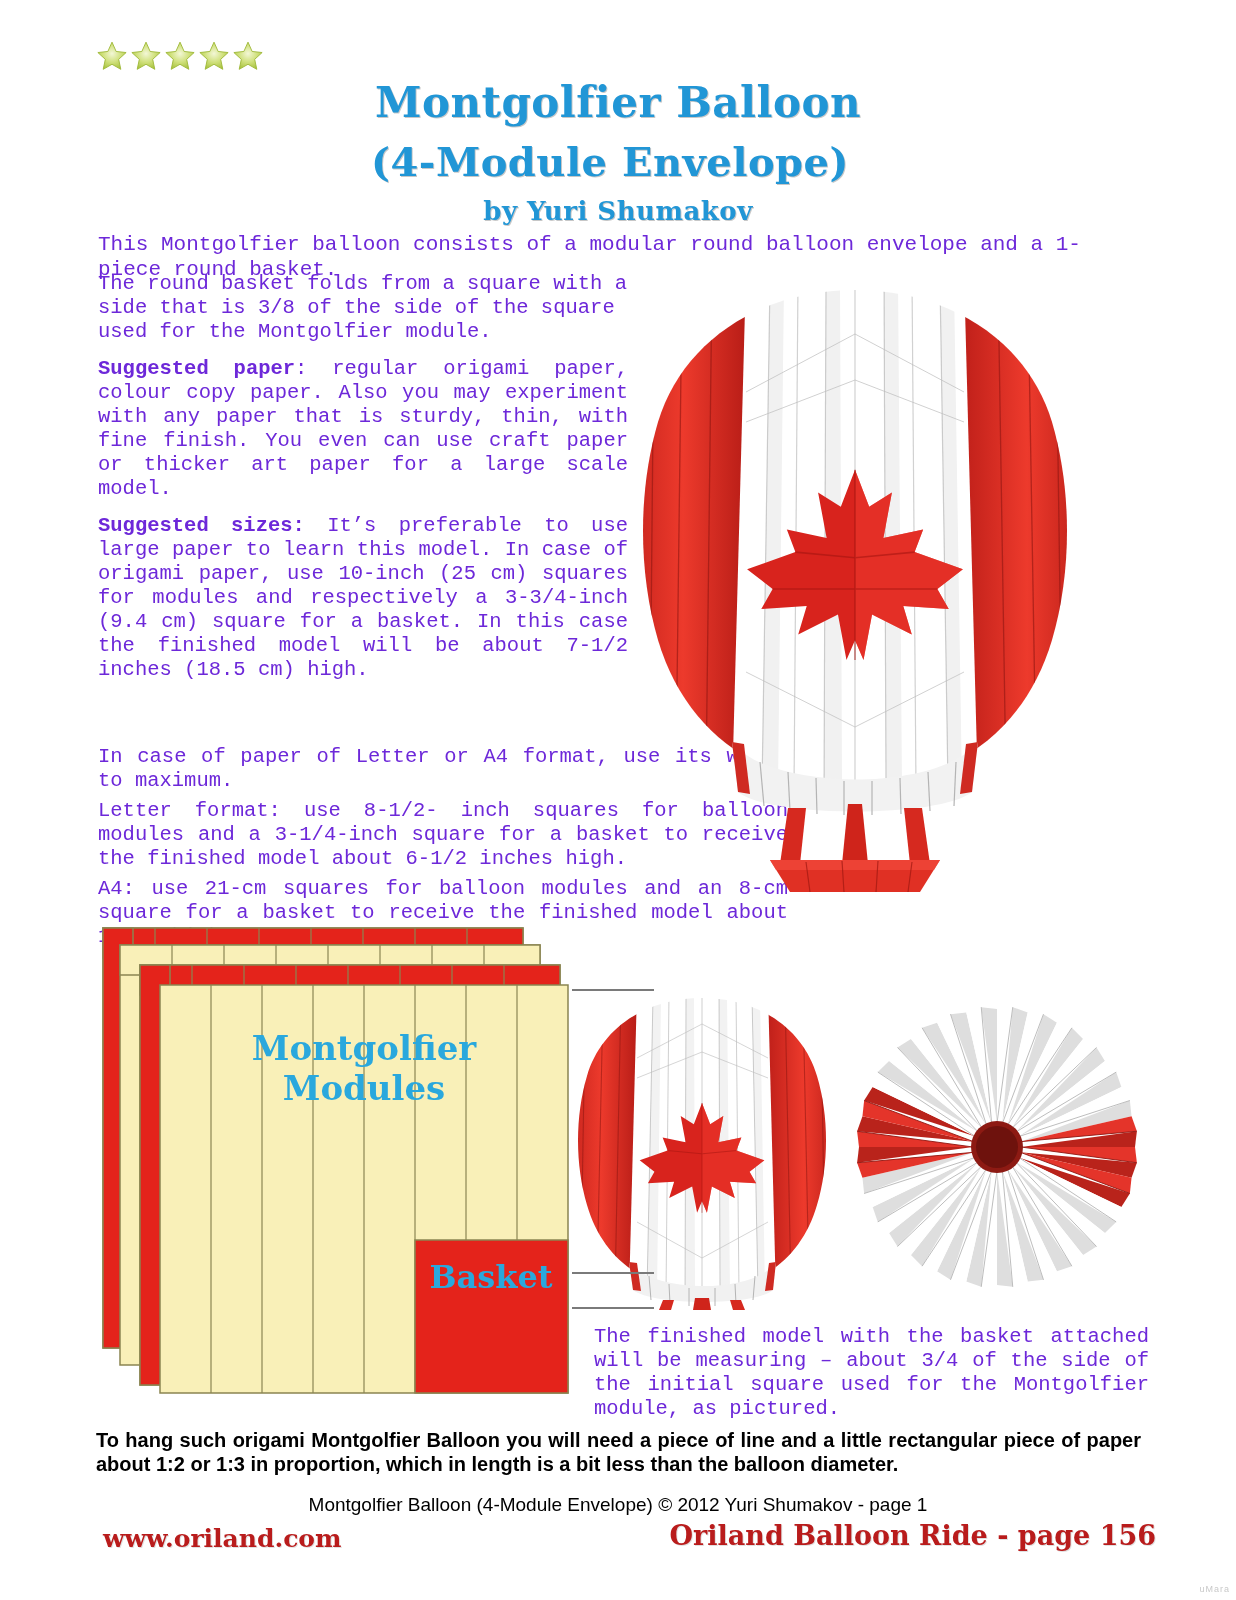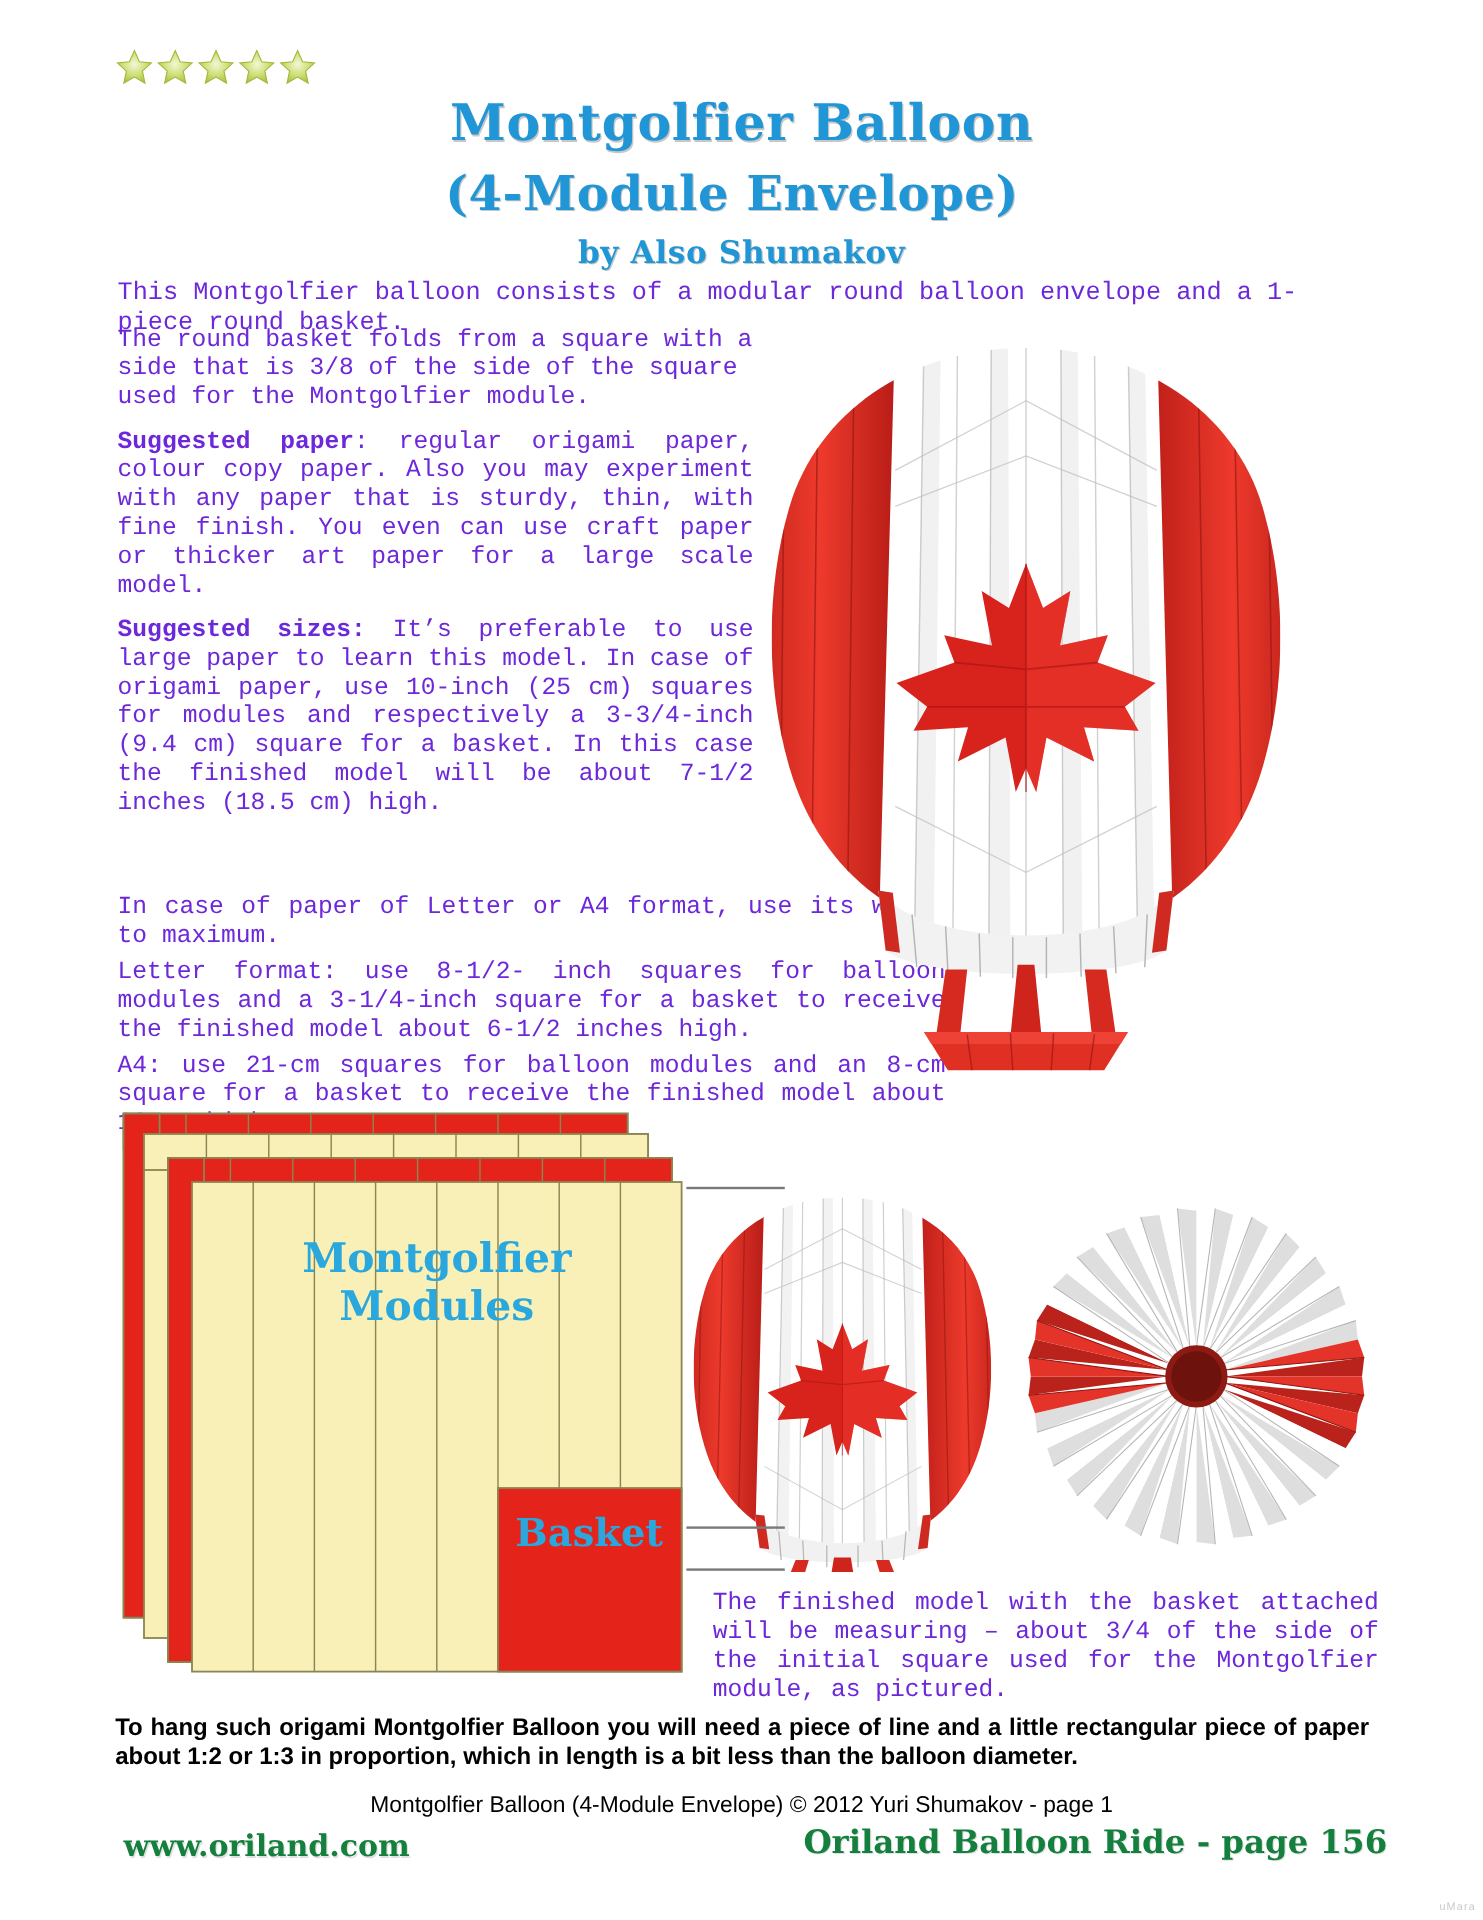--- a/index.html
+++ b/index.html
@@ -35,21 +35,21 @@
   #rightNote2{position:absolute;left:594px;top:1325px;width:555px;}
   #rightNote1 p,#rightNote2 p{margin:0;}
 
   #hang{position:absolute;left:96px;top:1428px;width:1045px;font-size:20px;
         line-height:1.22;text-align:justify;}
   #hang p{margin:0;font-weight:bold;}
 
   #copy{position:absolute;left:0;right:0;top:1494px;text-align:center;font-size:19px;}
 
   
-  .footdeco{font-family:"DejaVu Serif",serif;font-weight:bold;color:#15803d;
+  .footdeco{font-family:"DejaVu Serif",serif;font-weight:bold;color:#b91c1c;
             text-shadow:1px 1px 0 rgba(0,0,0,.12);}
   #site{position:absolute;left:103px;top:1524px;font-size:25px;}
   #ride{position:absolute;right:80px;top:1520px;font-size:27px;}
 
   
   .photo{position:absolute;}
   #photoMain{left:620px;top:272px;width:470px;height:620px;}
   #photoSmall{left:565px;top:990px;width:275px;height:320px;}
   #photoTop{left:855px;top:1005px;width:285px;height:285px;}
 
@@ -91,21 +91,21 @@
     <svg class="star" viewBox="0 0 24 24">
       <polygon points="12,1.6 15.1,8.6 22.6,9.4 17,14.5 18.6,22 12,18.2 5.4,22 7,14.5 1.4,9.4 8.9,8.6" fill="url(#sg)" stroke="#9fb93a" stroke-width="0.7"></polygon>
     </svg>
     <svg class="star" viewBox="0 0 24 24">
       <polygon points="12,1.6 15.1,8.6 22.6,9.4 17,14.5 18.6,22 12,18.2 5.4,22 7,14.5 1.4,9.4 8.9,8.6" fill="url(#sg)" stroke="#9fb93a" stroke-width="0.7"></polygon>
     </svg>
   </div>
 
   <div id="title1" class="deco">Montgolfier Balloon</div>
   <div id="title2" class="deco">(4-Module Envelope)</div>
-  <div id="title3" class="deco">by Also Shumakov</div>
+  <div id="title3" class="deco">by Yuri Shumakov</div>
 
   <div id="intro" class="body-txt">This Montgolfier balloon consists of a modular round balloon envelope and a 1-piece round basket.</div>
 
   <div id="colL" class="body-txt">
     <p>The round basket folds from a square with a side that is 3/8 of the side of the square used for the Montgolfier module.</p>
     <p class="just"><span class="b">Suggested paper</span><span>: regular origami paper, colour copy paper. Also you may experiment with any paper that is sturdy, thin, with fine finish. You even can use craft paper or thicker art paper for a large scale model.</span></p>
     <p class="just"><span class="b">Suggested sizes:</span><span> It’s preferable to use large paper to learn this model. In case of origami paper, use 10-inch (25 cm) squares for modules and respectively a 3-3/4-inch (9.4 cm) square for a basket. In this case the finished model will be about 7-1/2 inches (18.5 cm) high.</span></p>
   </div>
 
   <div id="wide" class="body-txt">

